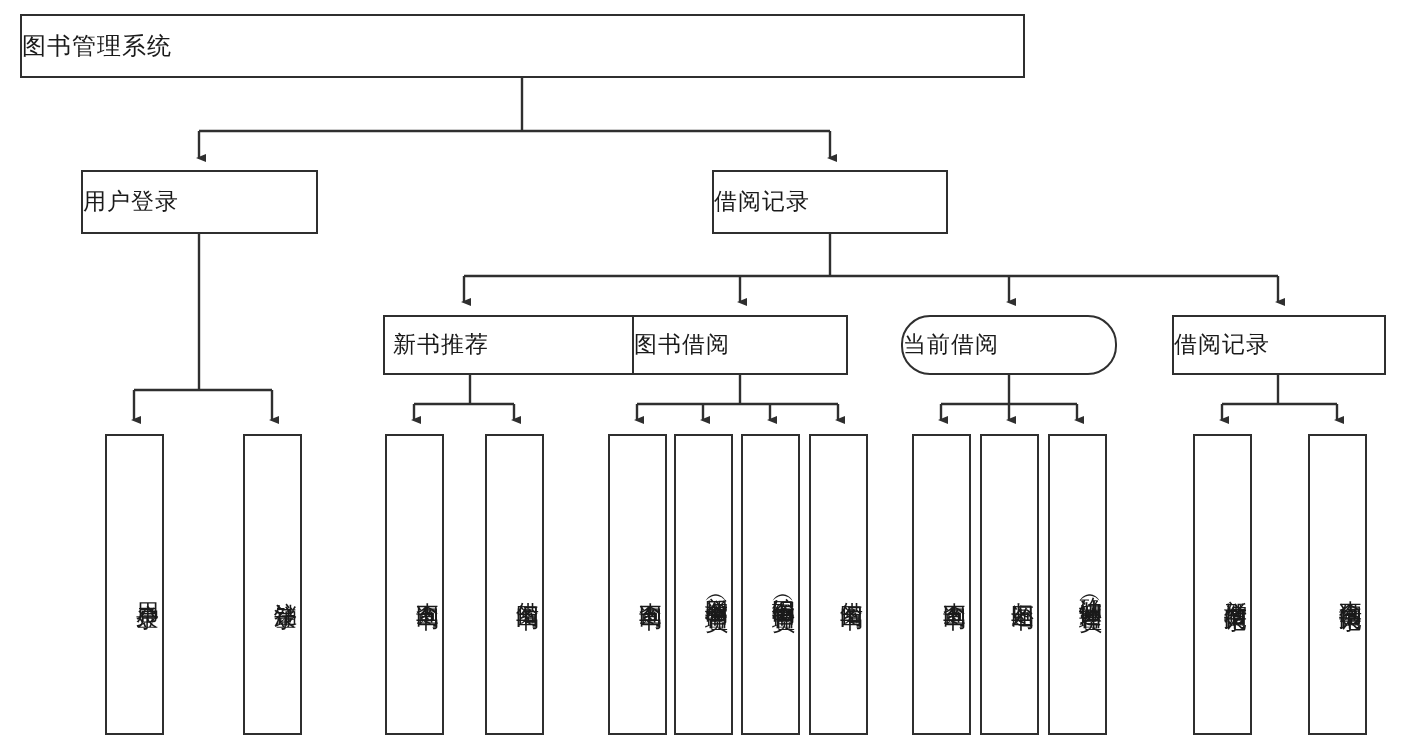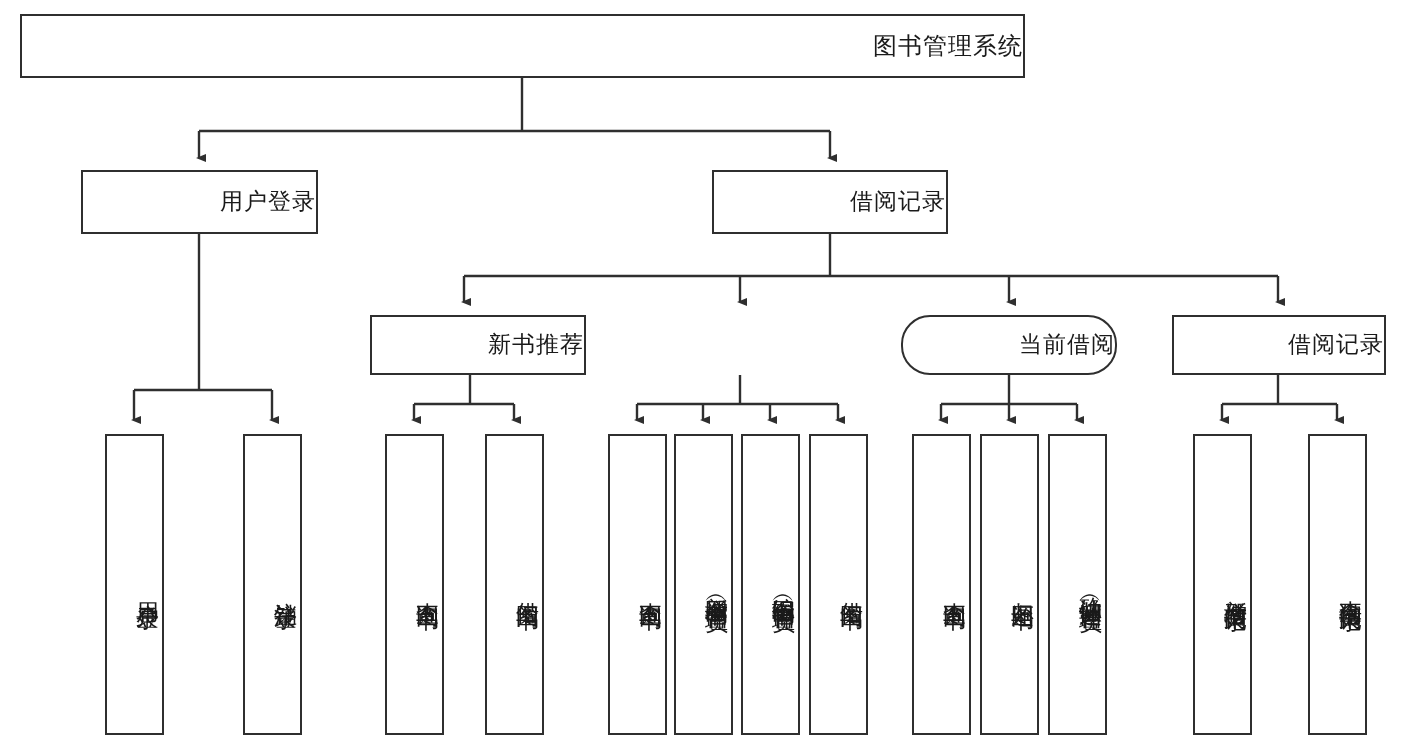--- a/index.html
+++ b/index.html
@@ -25,21 +25,21 @@
     height: 747px;
     pointer-events: none;
   }
   .node {
     position: absolute;
     box-sizing: border-box;
     background: #ffffff;
     border: 2px solid #2f2f2f;
     display: flex;
     align-items: center;
-    justify-content: flex-end;
+    justify-content: flex-start;
     color: #1a1a1a;
   }
   .node.horiz {
     font-size: 23px;
     letter-spacing: 1px;
     line-height: 1.2;
   }
   .node.vert {
     writing-mode: vertical-rl;
     text-orientation: upright;
@@ -128,22 +128,25 @@
     <span>图书管理系统</span>
   </div>
 
   <div class="node horiz" style="left:81px; top:170px; width:237px; height:64px;">
     <span>用户登录</span>
   </div>
   <div class="node horiz" style="left:712px; top:170px; width:236px; height:64px;">
     <span>借阅记录</span>
   </div>
 
-  <div class="node horiz" style="left:370px; top:315px; width:216px; height:60px;">
+  <div class="node horiz" style="left:383px; top:315px; width:251px; height:60px;padding-left:8px;">
     <span>新书推荐</span>
+  </div>
+  <div class="node horiz" style="left:632px; top:315px; width:216px; height:60px;">
+    <span>图书借阅</span>
   </div>
   <div class="node horiz" style="left:901px; top:315px; width:216px; height:60px;border-radius:29px;">
     <span>当前借阅</span>
   </div>
   <div class="node horiz" style="left:1172px; top:315px; width:214px; height:60px;">
     <span>借阅记录</span>
   </div>
 
   <div class="node vert" style="left:105px; top:434px; width:59px; height:301px;">
     <span class="vlabel">用户登录</span>

